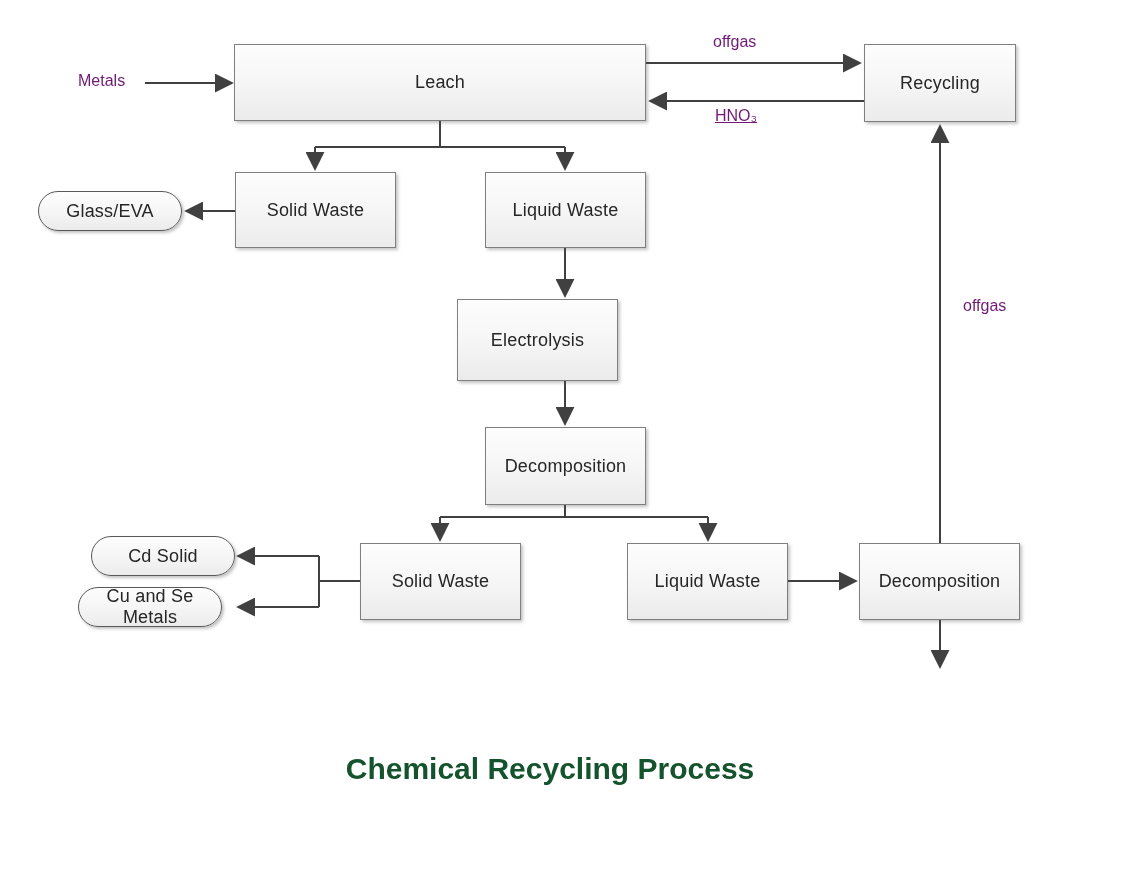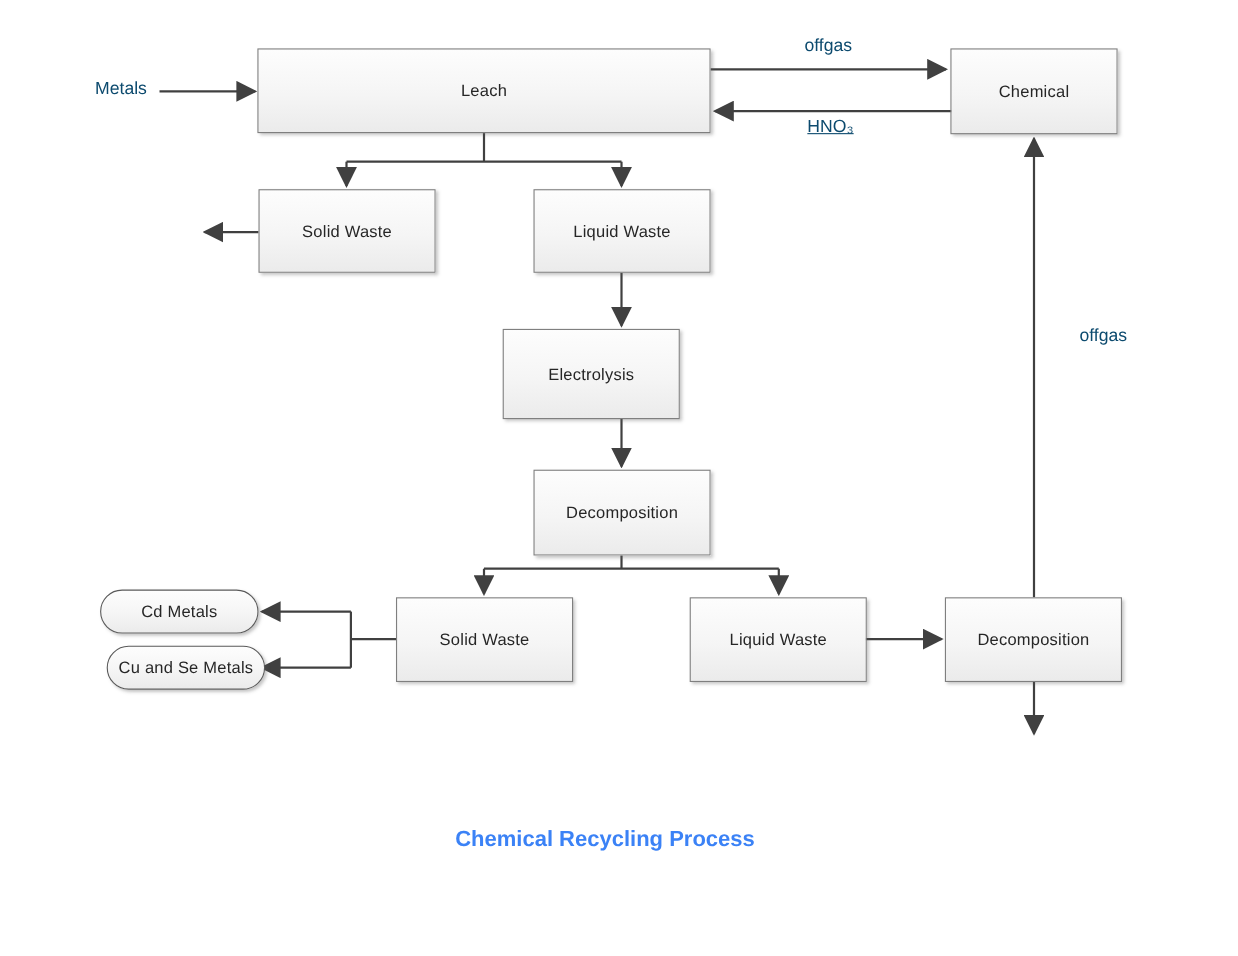--- a/index.html
+++ b/index.html
@@ -23,48 +23,48 @@
     height: 869px;
   }
   .node {
     position: absolute;
     display: flex;
     align-items: center;
     justify-content: center;
     box-sizing: border-box;
     background: linear-gradient(180deg, #fdfdfd 0%, #f5f5f5 55%, #ebebeb 100%);
     color: #262626;
-    font-size: 15px;
+    font-size: 18px;
     text-align: center;
     letter-spacing: 0.2px;
   }
   .rect {
     border: 1px solid #7f7f7f;
     box-shadow: 2px 2px 3px rgba(90,90,90,0.35);
   }
   .stadium {
     border: 1.5px solid #595959;
     border-radius: 21px;
     box-shadow: 2px 2px 3px rgba(90,90,90,0.35);
   }
   .edge-label {
     position: absolute;
-    color: #0c4a6e;
+    color: #701a75;
     font-size: 16px;
-    text-align: center;
+    text-align: left;
   }
   .diagram-title {
     position: absolute;
     left: 0;
     top: 752px;
     width: 1100px;
     text-align: center;
-    font-size: 20px;
+    font-size: 30px;
     font-weight: bold;
-    color: #3b82f6;
+    color: #14532d;
   }
 </style>
 </head>
 <body>
 
 <div class="canvas">
 
   <svg class="connector-layer" viewBox="0 0 1125 869">
     <defs>
       <marker id="arr" viewBox="0 0 10 10" refX="9" refY="5" markerWidth="9.5" markerHeight="9.5" orient="auto-start-reverse">
@@ -95,27 +95,28 @@
       <path d="M940 543 V126" marker-end="url(#arr)"></path>
     </g>
   </svg>
 
   <div class="edge-label" style="left:78px; top:72px; width:64px;">Metals</div>
   <div class="edge-label" style="left:713px; top:33px; width:80px;">offgas</div>
   <div class="edge-label" style="left:715px; top:107px; width:80px;text-decoration:underline;">HNO₃</div>
   <div class="edge-label" style="left:963px; top:297px; width:80px;">offgas</div>
 
   <div class="node rect" style="left:234px; top:44px; width:412px; height:77px;">Leach</div>
-  <div class="node rect" style="left:864px; top:44px; width:152px; height:78px;">Chemical</div>
+  <div class="node rect" style="left:864px; top:44px; width:152px; height:78px;">Recycling</div>
   <div class="node rect" style="left:235px; top:172px; width:161px; height:76px;">Solid Waste</div>
   <div class="node rect" style="left:485px; top:172px; width:161px; height:76px;">Liquid Waste</div>
   <div class="node rect" style="left:457px; top:299px; width:161px; height:82px;">Electrolysis</div>
   <div class="node rect" style="left:485px; top:427px; width:161px; height:78px;">Decomposition</div>
   <div class="node rect" style="left:360px; top:543px; width:161px; height:77px;">Solid Waste</div>
   <div class="node rect" style="left:627px; top:543px; width:161px; height:77px;">Liquid Waste</div>
   <div class="node rect" style="left:859px; top:543px; width:161px; height:77px;">Decomposition</div>
 
-  <div class="node stadium" style="left:91px; top:536px; width:144px; height:40px;">Cd Metals</div>
-  <div class="node stadium" style="left:97px; top:587px; width:144px; height:40px;">Cu and Se Metals</div>
+  <div class="node stadium" style="left:38px; top:191px; width:144px; height:40px;">Glass/EVA</div>
+  <div class="node stadium" style="left:91px; top:536px; width:144px; height:40px;">Cd Solid</div>
+  <div class="node stadium" style="left:78px; top:587px; width:144px; height:40px;">Cu and Se Metals</div>
 
   <div class="diagram-title">Chemical Recycling Process</div>
 
 </div>
 
 </body></html>

